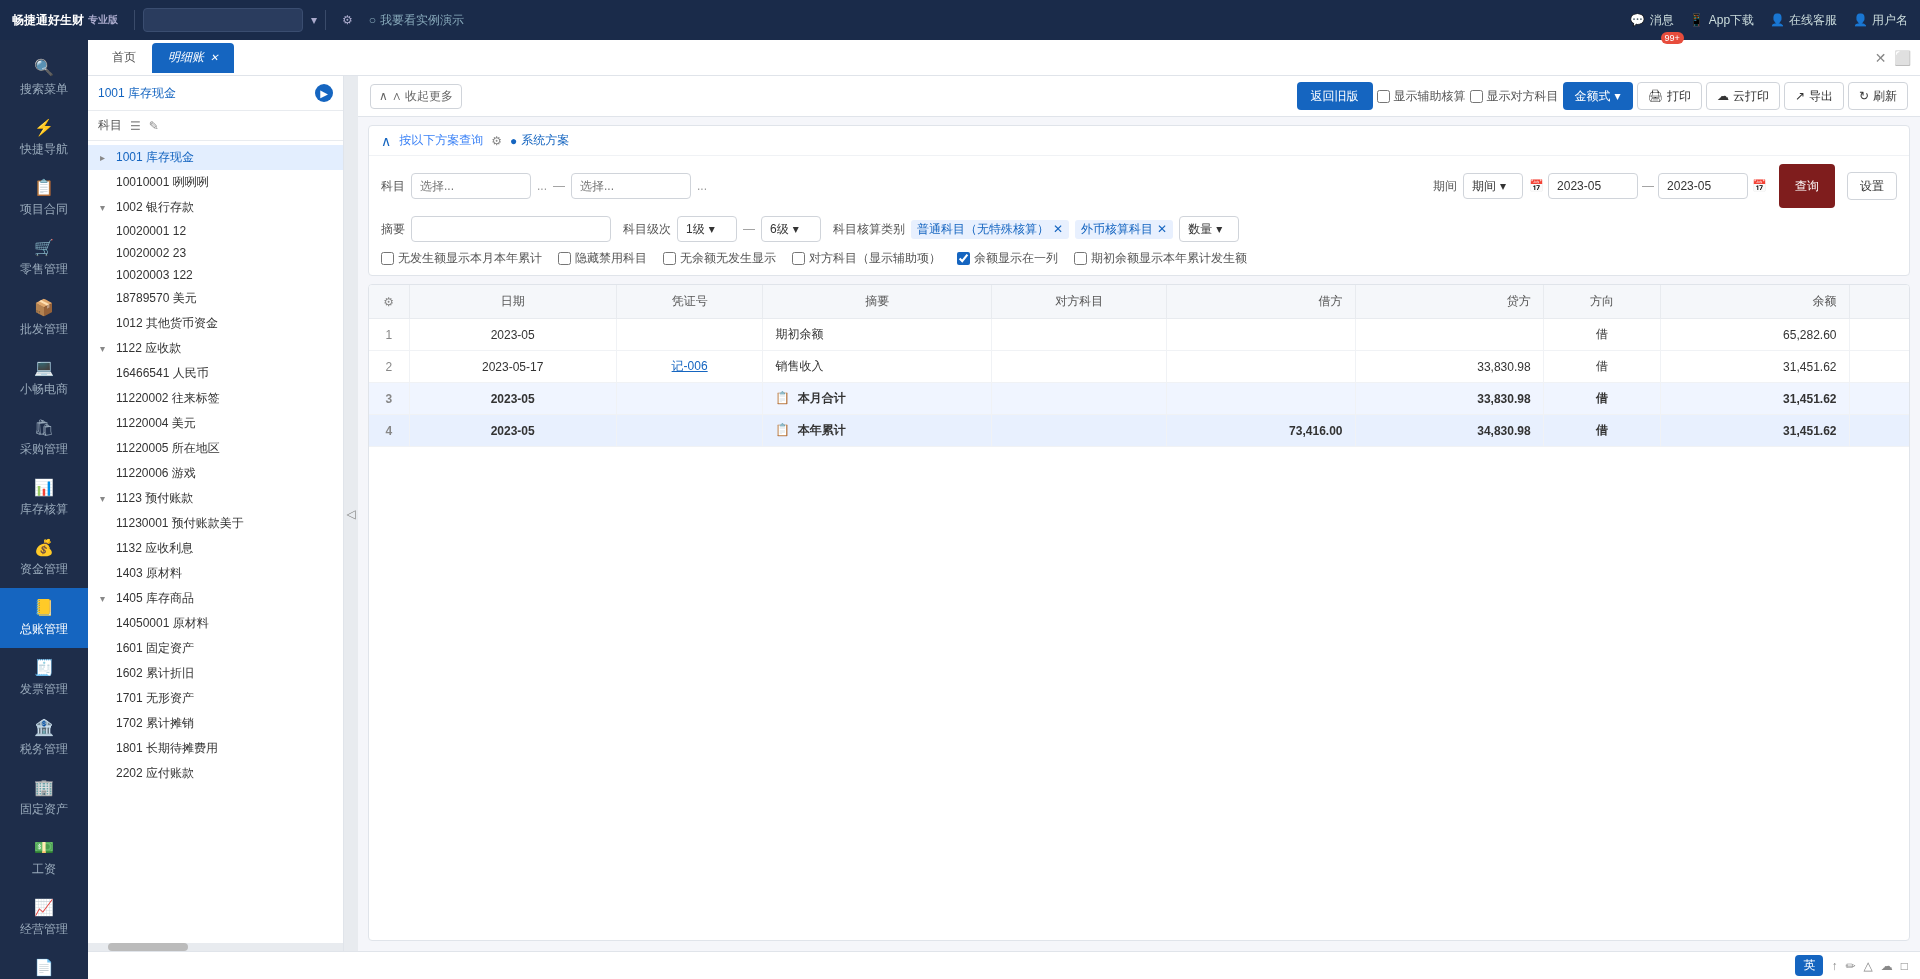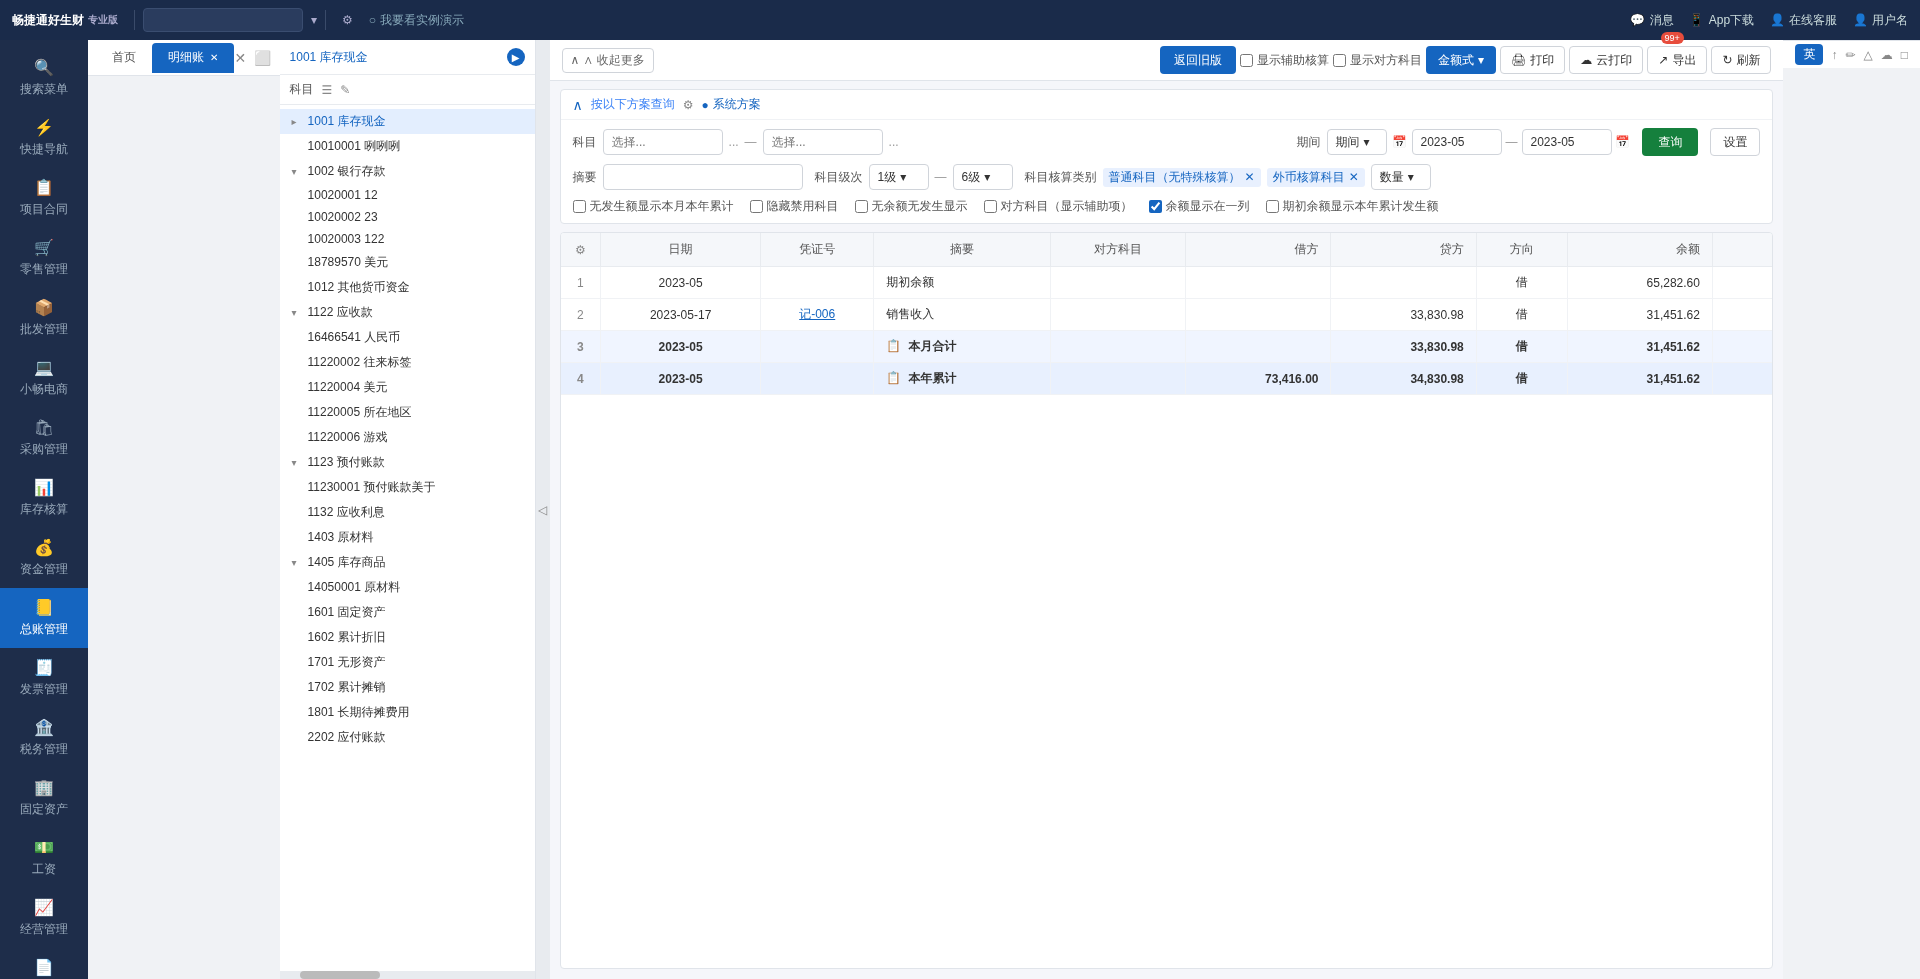--- a/index.html
+++ b/index.html
@@ -29,26 +29,26 @@
     
     .main-layout { display: flex; flex: 1; overflow: hidden; }
 
     
     .sidebar { width: 88px; background: #1e2d4a; display: flex; flex-direction: column; align-items: center; padding-top: 8px; flex-shrink: 0; }
     .sidebar-item { width: 100%; padding: 10px 0; display: flex; flex-direction: column; align-items: center; gap: 4px; color: #9ab; cursor: pointer; font-size: 11px; }
     .sidebar-item.active { background: #1565c0; color: #fff; }
     .sidebar-icon { font-size: 16px; }
 
     
-    .content-area { flex: 1; display: flex; flex-direction: row; overflow: hidden; background: #f0f2f5; }
+    .content-area { flex: 1; display: flex; flex-direction: column; overflow: hidden; background: #f0f2f5; }
 
     
     .tab-bar { height: 36px; background: #fff; display: flex; align-items: center; padding: 0 8px; border-bottom: 1px solid #e0e4ea; flex-shrink: 0; }
     .tab { padding: 4px 16px; border-radius: 4px 4px 0 0; cursor: pointer; color: #555; font-size: 12px; display: flex; align-items: center; gap: 6px; height: 30px; }
-    .tab.active { background: #1565c0; color: #fff; }
+    .tab.active { background: #1565c0; color: #fff; font-style: italic; }
     .tab-close { font-size: 10px; cursor: pointer; }
     .tab-bar-right { margin-left: auto; display: flex; align-items: center; gap: 8px; }
 
     
     .page-content { flex: 1; display: flex; overflow: hidden; background: #f0f2f5; }
 
     
     .left-panel { width: 256px; background: #fff; border-right: 1px solid #e0e4ea; display: flex; flex-direction: column; flex-shrink: 0; overflow: hidden; }
     .left-panel-header { padding: 8px 10px; display: flex; align-items: center; gap: 6px; border-bottom: 1px solid #e8ebef; }
     .breadcrumb-nav { display: flex; align-items: center; gap: 4px; font-size: 12px; color: #333; flex: 1; }
@@ -86,21 +86,21 @@
     .query-input { border: 1px solid #d0d4da; border-radius: 4px; padding: 3px 8px; font-size: 12px; color: #999; height: 26px; min-width: 80px; }
     .query-select { border: 1px solid #d0d4da; border-radius: 4px; padding: 3px 8px; font-size: 12px; color: #333; height: 26px; min-width: 60px; background: #fff; cursor: pointer; display: flex; align-items: center; gap: 4px; }
     .query-dash { color: #999; }
     .period-wrap { display: flex; align-items: center; gap: 4px; }
     .period-input { border: 1px solid #d0d4da; border-radius: 4px; padding: 3px 8px; font-size: 12px; color: #333; height: 26px; width: 90px; }
     .query-check-row { display: flex; align-items: flex-start; gap: 16px; flex-wrap: wrap; }
     .check-item { display: flex; align-items: center; gap: 4px; color: #555; font-size: 12px; cursor: pointer; }
     .check-item input[type=checkbox] { cursor: pointer; }
     .tag-item { display: inline-flex; align-items: center; gap: 4px; background: #e8f0fe; color: #1565c0; border-radius: 3px; padding: 1px 6px; font-size: 11px; }
     .tag-close { cursor: pointer; color: #1565c0; }
-    .query-search-btn { background: #15803d; color: #fff; border: none; border-radius: 4px; padding: 4px 16px; cursor: pointer; font-size: 12px; height: 28px; }
+    .query-search-btn { background: #7f1d1d; color: #fff; border: none; border-radius: 4px; padding: 4px 16px; cursor: pointer; font-size: 12px; height: 44px; }
     .query-set-btn { background: #fff; color: #333; border: 1px solid #d0d4da; border-radius: 4px; padding: 4px 12px; cursor: pointer; font-size: 12px; height: 28px; }
 
     
     .table-section { flex: 1; overflow: auto; margin: 0 10px 10px 10px; background: #fff; border: 1px solid #e0e4ea; border-radius: 4px; }
     table { width: 100%; border-collapse: collapse; font-size: 12px; }
     thead tr { background: #f5f7fa; }
     th { padding: 8px 12px; text-align: center; color: #555; font-weight: 500; border-bottom: 1px solid #e8ebef; border-right: 1px solid #e8ebef; white-space: nowrap; }
     th:last-child { border-right: none; }
     td { padding: 7px 12px; text-align: center; border-bottom: 1px solid #f0f2f5; border-right: 1px solid #f0f2f5; color: #333; white-space: nowrap; }
     td:last-child { border-right: none; }

